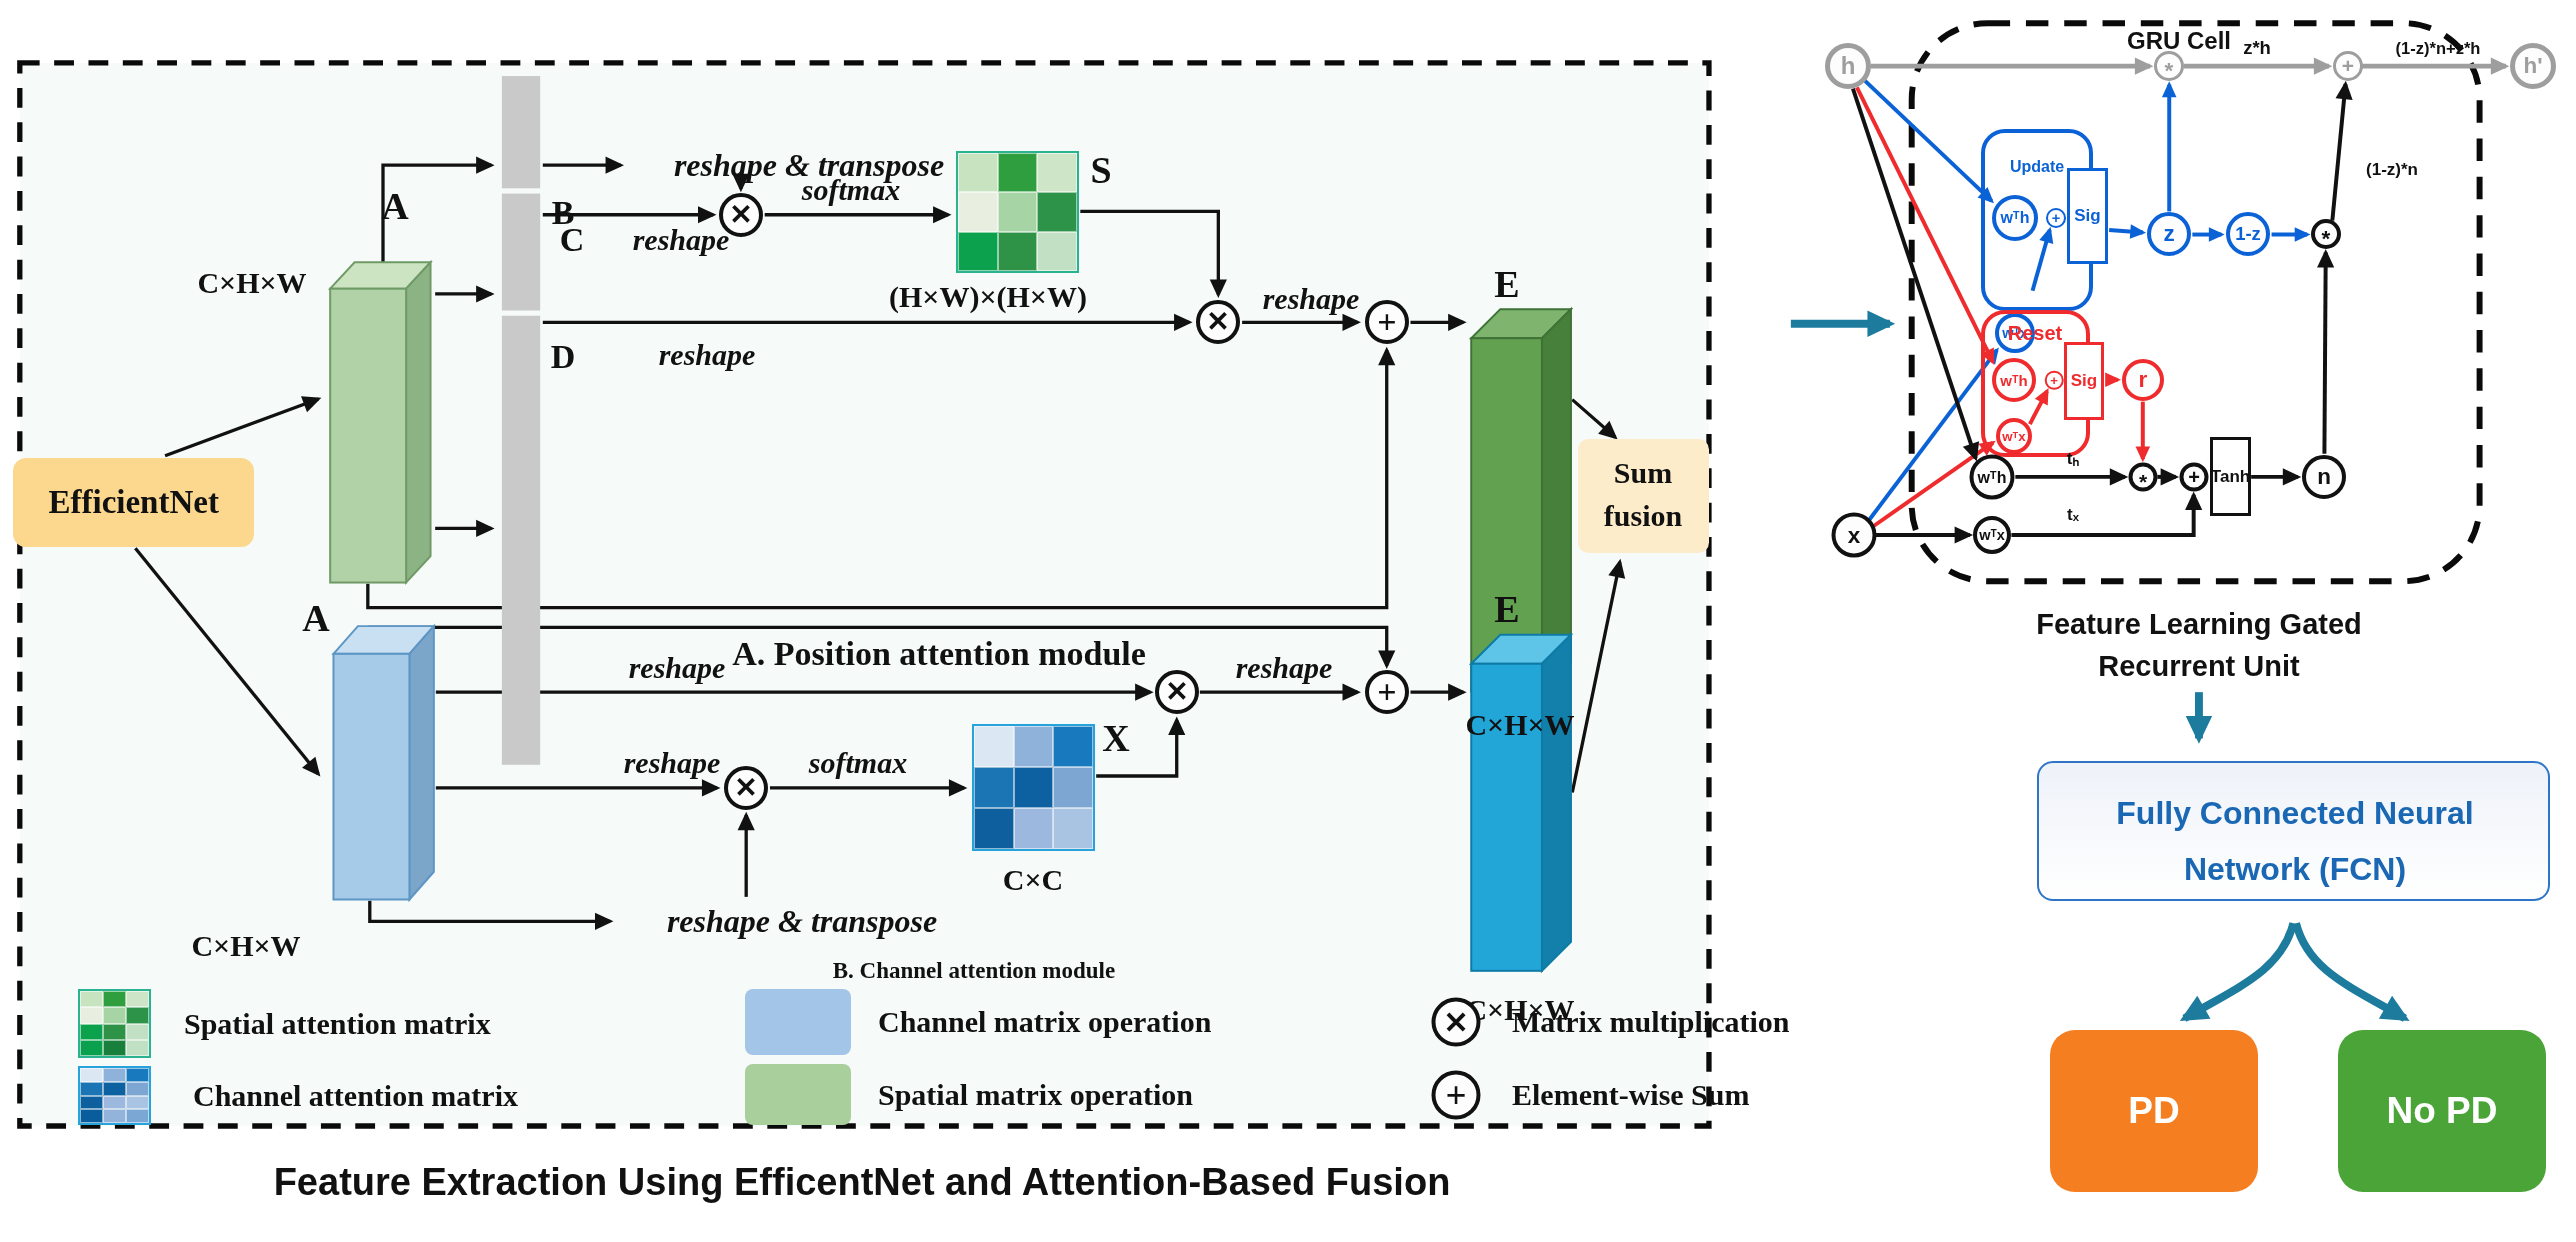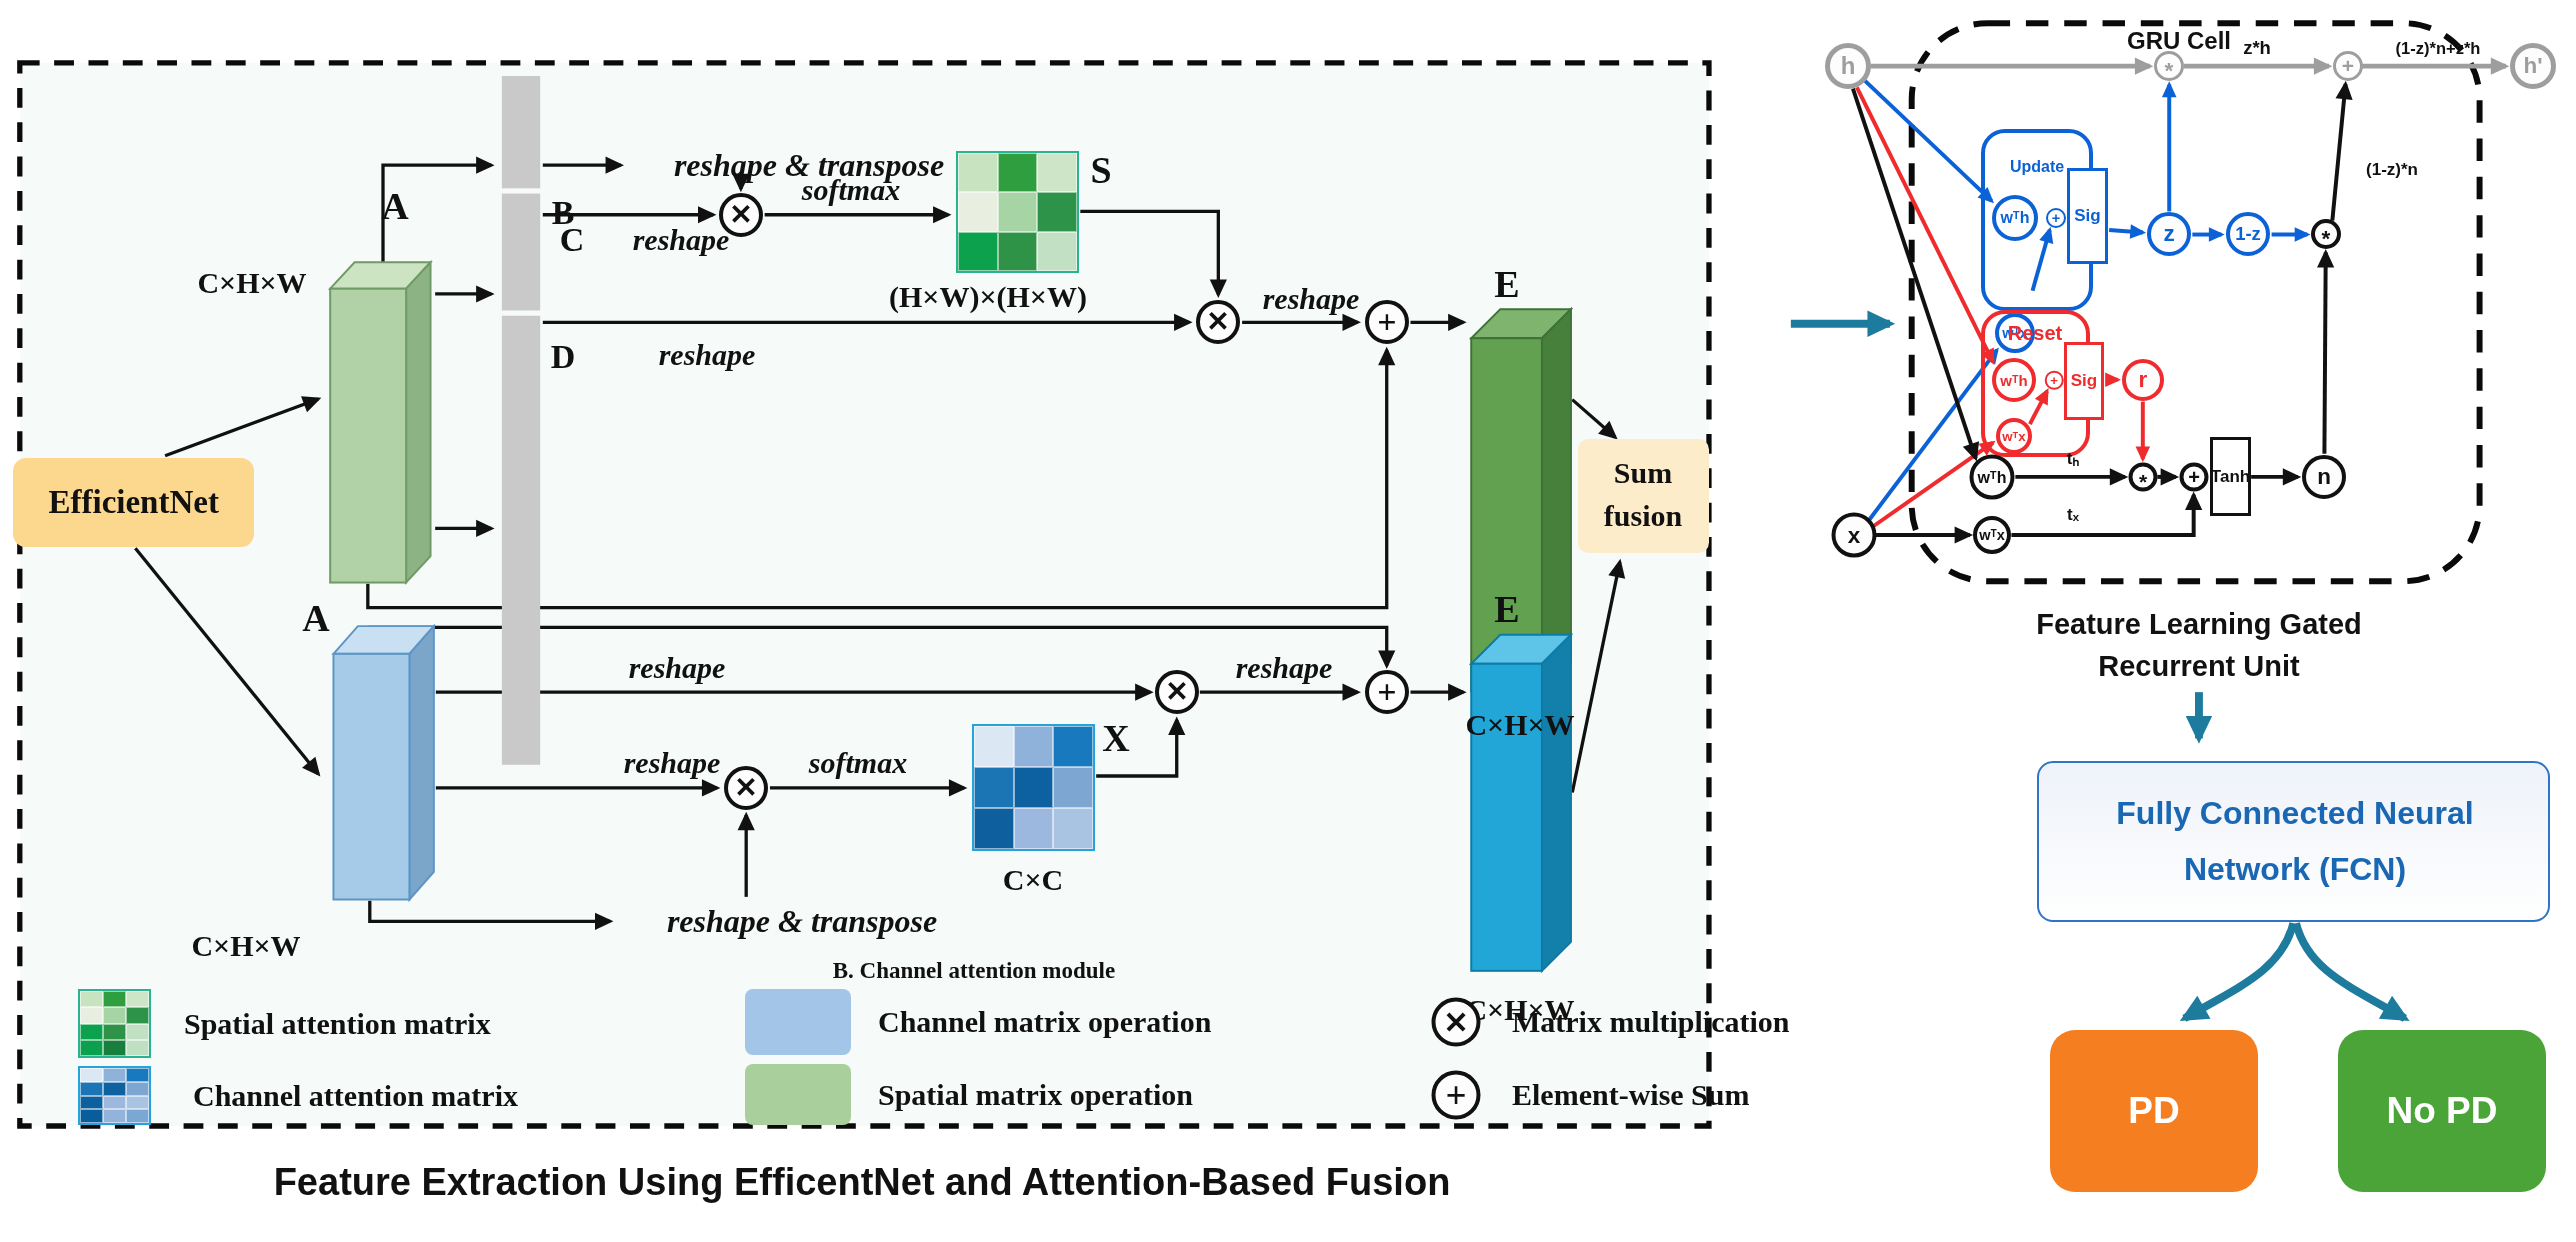--- a/index.html
+++ b/index.html
@@ -161,20 +161,21 @@
   <div class="lbl serifI" style="left:681px;top:240px;font-size:30px;">reshape</div>
   <div class="lbl serifB" style="left:563px;top:357px;font-size:34px;">D</div>
   <div class="lbl serifI" style="left:707px;top:355px;font-size:30px;">reshape</div>
   <div class="lbl serifI" style="left:809px;top:165px;font-size:32px;">reshape &amp; transpose</div>
   <div class="lbl serifI" style="left:851px;top:190px;font-size:30px;">softmax</div>
   <div class="lbl serifB" style="left:1101px;top:170px;font-size:38px;">S</div>
   <div class="lbl serifB" style="left:988px;top:297px;font-size:30px;">(H×W)×(H×W)</div>
   <div class="lbl serifI" style="left:1311px;top:299px;font-size:30px;">reshape</div>
   <div class="lbl serifB" style="left:1507px;top:284px;font-size:38px;">E</div>
   <div class="lbl serifB" style="left:1520px;top:725px;font-size:30px;">C×H×W</div>
+  <div class="lbl serifB" style="left:939px;top:654px;font-size:34px;">A. Position attention module</div>
 
   <div class="mgrid" style="left: 956px; top: 151px; width: 123px; height: 122px; grid-template-columns: repeat(3, 1fr); grid-template-rows: repeat(3, 1fr); border: 2px solid rgb(42, 179, 145);">
       <div style="background: rgb(200, 227, 192);"></div>
       <div style="background: rgb(47, 158, 63);"></div>
       <div style="background: rgb(207, 229, 200);"></div>
       <div style="background: rgb(233, 239, 224);"></div>
       <div style="background: rgb(166, 212, 164);"></div>
       <div style="background: rgb(44, 147, 73);"></div>
       <div style="background: rgb(12, 162, 77);"></div>
       <div style="background: rgb(47, 147, 71);"></div>
@@ -356,21 +357,21 @@
     <span class="sansB" style="font-size:22.5px;color:#111;">n</span>
     </div>
   <div class="node" style="left:1992px;top:535px;width:38px;height:38px;border:4px solid #111;">
     <span class="sansB" style="font-size:14.5px;color:#111;">wᵀx</span>
     </div>
   <div class="lbl sansB" style="left:2073px;top:515px;font-size:17px;">tₓ</div>
 
   <div class="lbl sansB" style="left:2199px;top:624px;font-size:29px;">Feature Learning Gated</div>
   <div class="lbl sansB" style="left:2199px;top:666px;font-size:29px;">Recurrent Unit</div>
 
-  <div class="box" style="left:2037px;top:761px;width:513px;height:161px;border:2.6px solid #2e75c8;border-radius:16px;background:linear-gradient(180deg,#eef2f9,#ffffff);">
+  <div class="box" style="left:2037px;top:761px;width:513px;height:140px;border:2.6px solid #2e75c8;border-radius:16px;background:linear-gradient(180deg,#eef2f9,#ffffff);">
     <div class="lbl sansB" style="position:absolute;left:256px;top:50px;font-size:32px;color:#1a67b3;">Fully Connected Neural</div>
     <div class="lbl sansB" style="position:absolute;left:256px;top:106px;font-size:32px;color:#1a67b3;">Network (FCN)</div>
   </div>
 
   <div class="box ctr" style="left:2050px;top:1030px;width:208px;height:162px;background:#f57e20;border-radius:25px;">
     <span class="sansB" style="font-size:37px;color:#ffffff;">PD</span>
     </div>
   <div class="box ctr" style="left:2338px;top:1030px;width:208px;height:162px;background:#4aa437;border-radius:25px;">
     <span class="sansB" style="font-size:37px;color:#ffffff;">No PD</span>
     </div>

